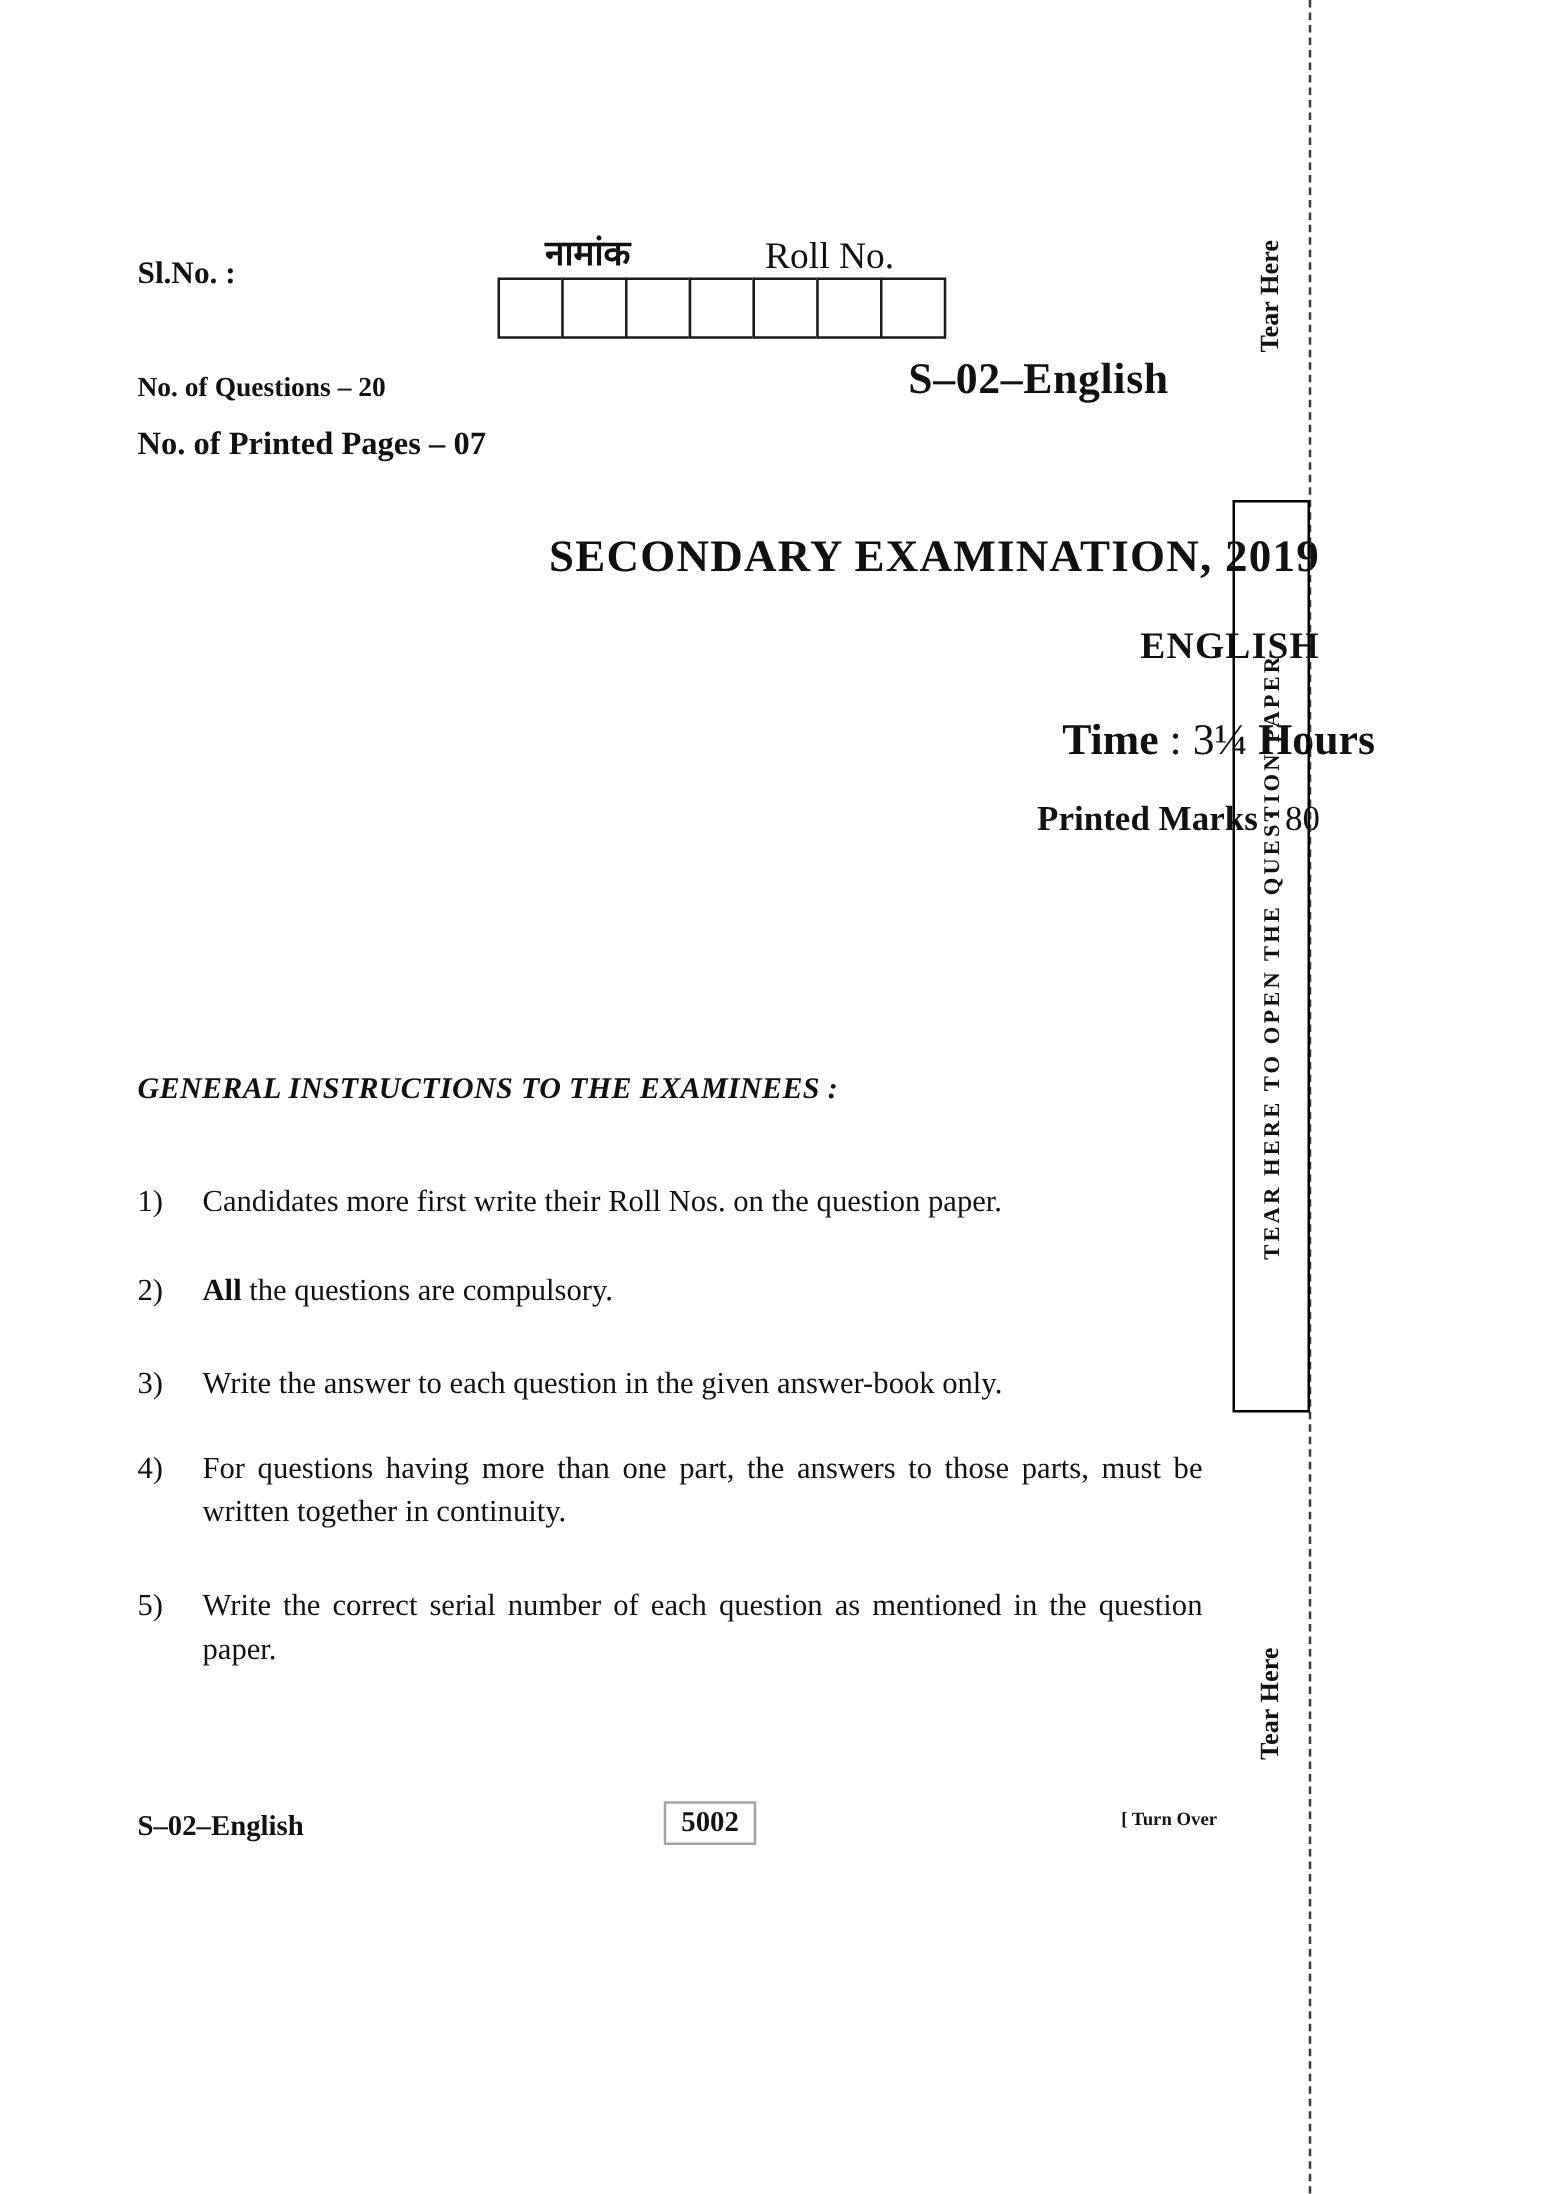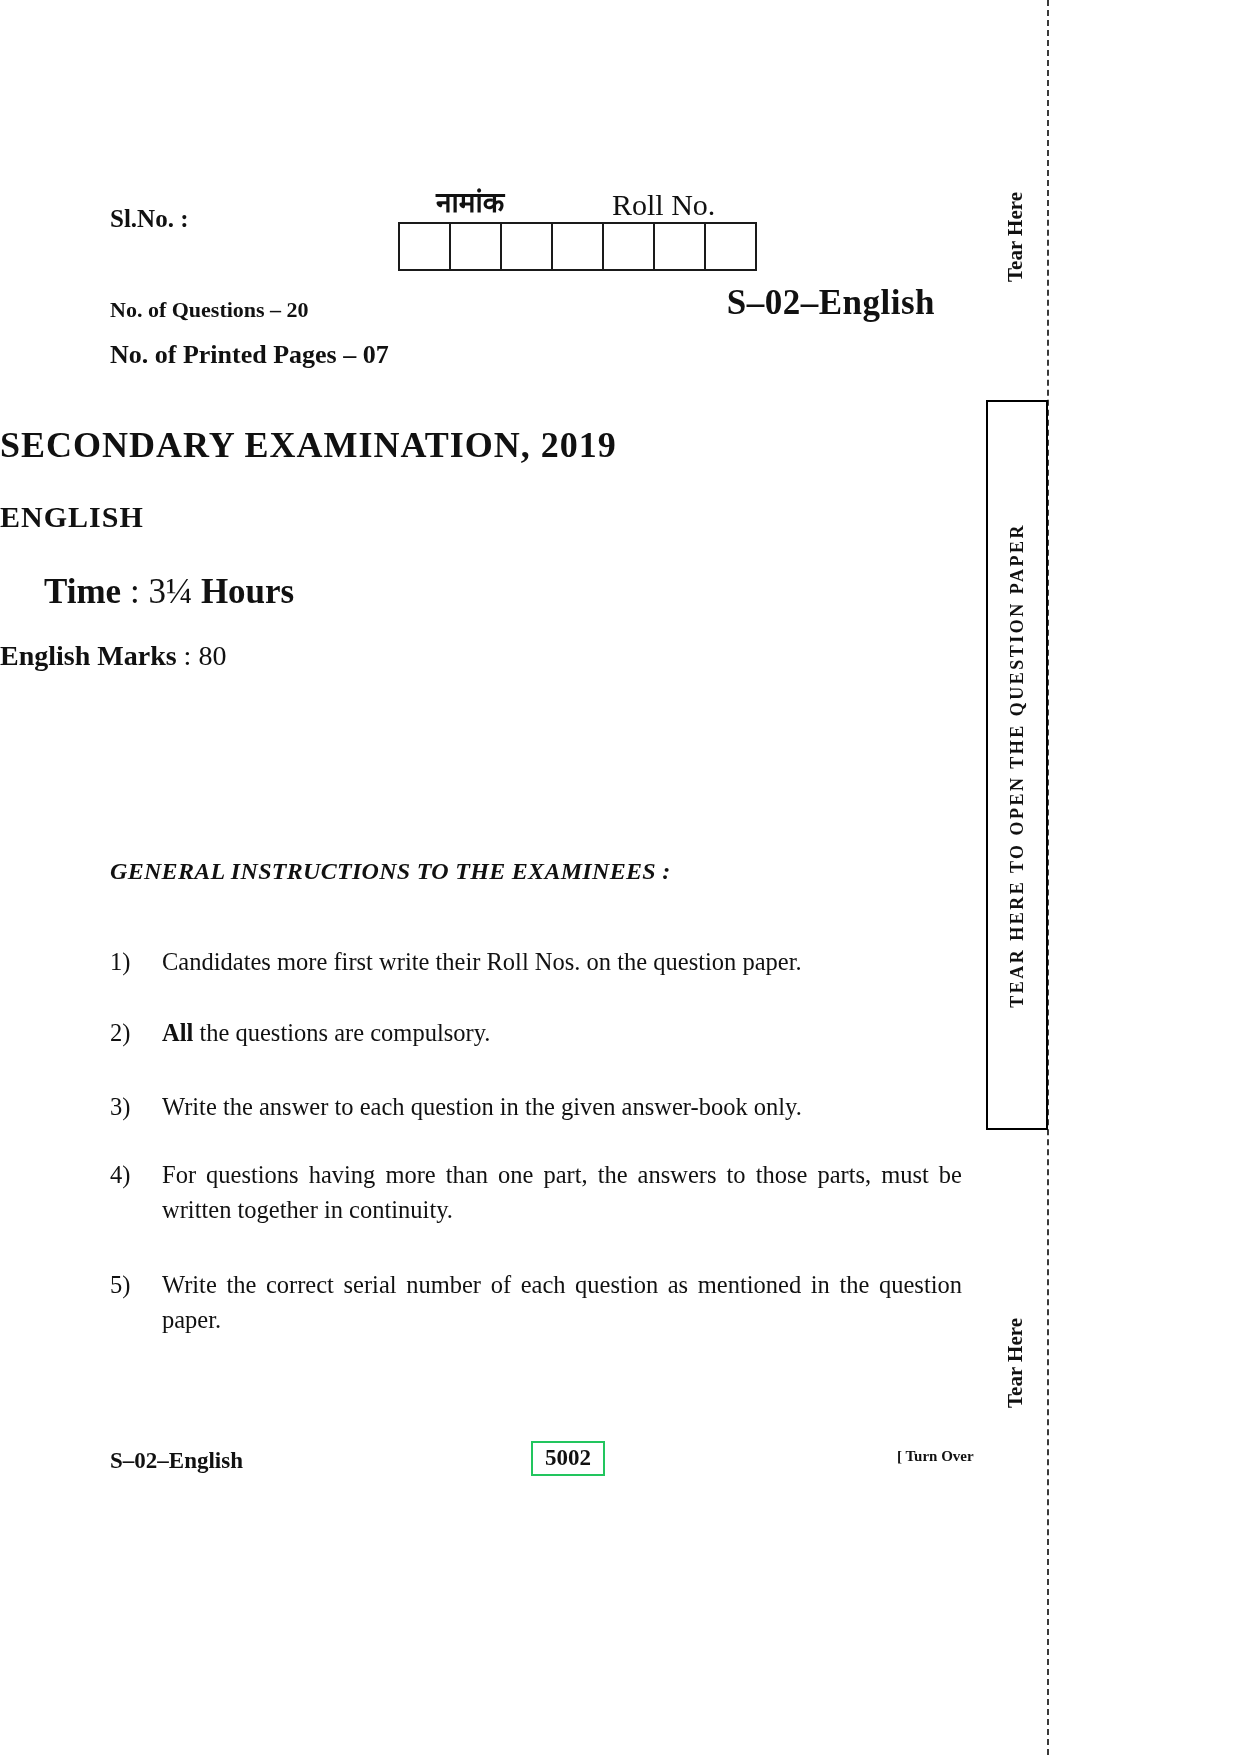--- a/index.html
+++ b/index.html
@@ -27,21 +27,21 @@
   .roll-no-label { position: absolute; left: 214px; top: 6px; font-size: 30px; font-weight: normal; }
   .roll-grid { display: flex; margin-top: 6px; }
   .roll-cell { width: 53px; height: 49px; border: 2px solid #1a1a1a; margin-left: -2px; background: #fff; }
   .roll-cell:first-child { margin-left: 0; }
 
   .num-questions { left: 110px; top: 297px; font-size: 22px; font-weight: bold; }
   .num-pages    { left: 110px; top: 340px; font-size: 26px; font-weight: bold; }
   .paper-code   { left: 640px; top: 283px; width: 295px; text-align: right; font-size: 35px; font-weight: bold; letter-spacing: 0.5px; }
 
   
-  .center-band { left: 0; width: 1040px; text-align: left; }
+  .center-band { left: 16px; width: 1040px; text-align: right; }
   .exam-title { top: 424px; font-size: 36px; font-weight: bold; letter-spacing: 1px; }
   .subject    { top: 500px; font-size: 30px; font-weight: bold; letter-spacing: 1px; }
   .time-line  { top: 572px; font-size: 35px; margin-left: 44px; }
   .marks-line { top: 640px; font-size: 28px; }
   .b { font-weight: bold; }
 
   
   .gen-heading { left: 110px; top: 858px; font-size: 24px; font-weight: bold; font-style: italic; letter-spacing: 0.3px; }
 
   .instr { left: 110px; display: flex; font-size: 24.5px; line-height: 1.42; }
@@ -51,21 +51,21 @@
   .i1 { top: 945px; }
   .i2 { top: 1016px; }
   .i3 { top: 1090px; }
   .i4 { top: 1158px; }
   .i5 { top: 1268px; }
 
   
   .footer-code { left: 110px; top: 1448px; font-size: 23px; font-weight: bold; }
   .footer-num-box {
     left: 531px; top: 1441px;
-    border: 2px solid #22c55e; padding: 2px 12px 3px 12px;
+    border: 2px solid #a3a3a3; padding: 2px 12px 3px 12px;
     font-size: 23px; font-weight: bold;
   }
   .footer-turn { left: 897px; top: 1448px; font-size: 15px; font-weight: bold; }
 
   
   .tear-line {
     left: 1047px; top: 0; height: 1755px; width: 0;
     border-left: 2.5px dashed #3a3a3a;
   }
   .vtext {
@@ -108,21 +108,21 @@
 <div class="abs paper-code">S–02–English</div>
 
 <div class="abs center-band exam-title">SECONDARY EXAMINATION, 2019</div>
 <div class="abs center-band subject">ENGLISH</div>
 
 <div class="abs center-band time-line">
   <span class="b">Time</span><span> : </span><span>3¼</span><span class="b"> Hours</span>
 </div>
 
 <div class="abs center-band marks-line">
-  <span class="b">English Marks</span><span> : </span><span>80</span>
+  <span class="b">Printed Marks</span><span> : </span><span>80</span>
 </div>
 
 <div class="abs gen-heading">GENERAL INSTRUCTIONS TO THE EXAMINEES :</div>
 
 <div class="abs instr i1">
   <div class="num">1)</div>
   <div class="txt"><b></b><span>Candidates more first write their Roll Nos. on the question paper.</span></div>
 </div>
 
 <div class="abs instr i2">

